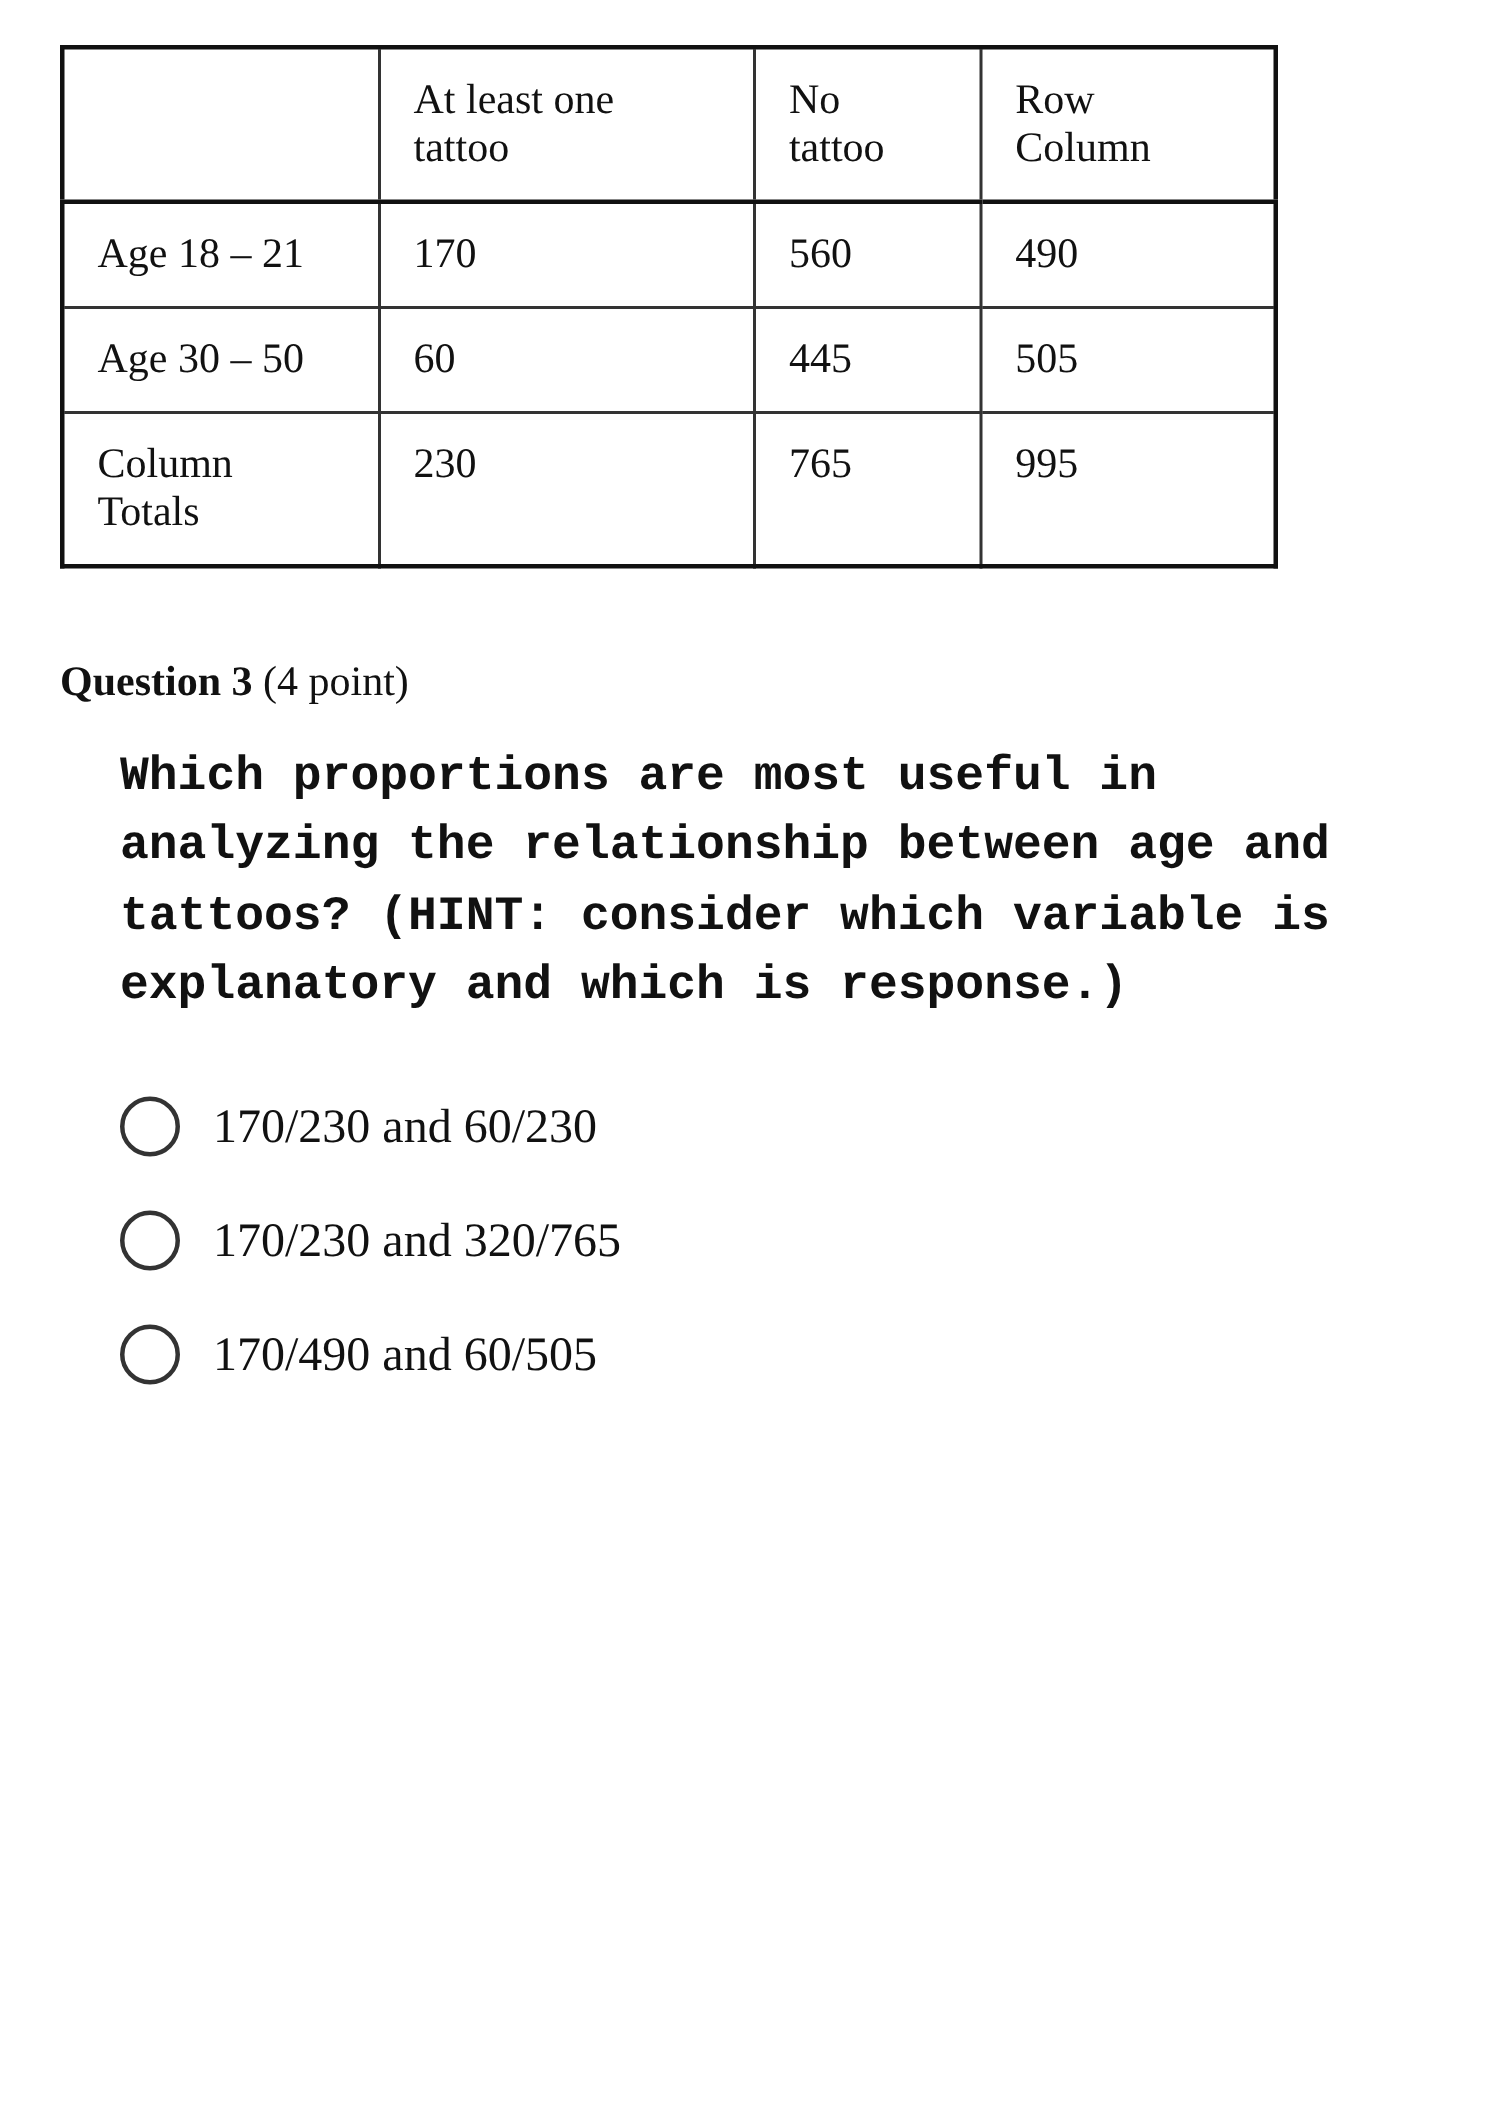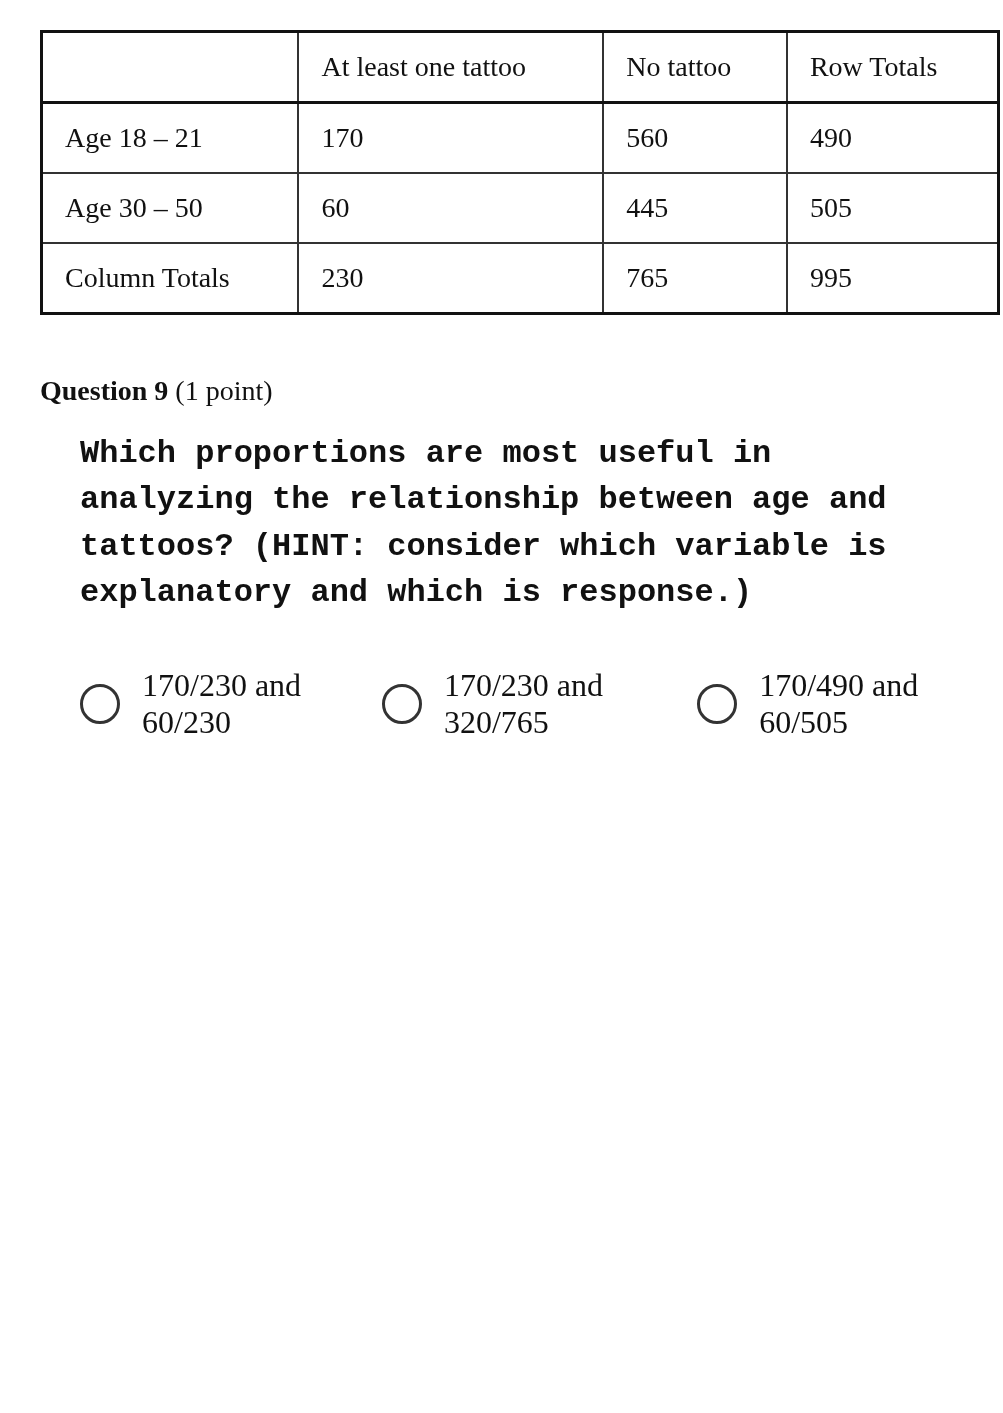--- a/index.html
+++ b/index.html
@@ -18,21 +18,21 @@
       padding: 20px 40px 40px 40px;
     }
 
     .table-container {
       margin-top: 10px;
       margin-bottom: 60px;
     }
 
     table {
       border-collapse: collapse;
-      width: 960px;
+      width: 812px;
       border: 3px solid #111;
     }
 
     table th, table td {
       border: 2px solid #333;
       padding: 18px 22px;
       vertical-align: top;
       font-size: 28px;
       font-weight: normal;
       text-align: left;
@@ -58,21 +58,21 @@
       font-weight: bold;
       line-height: 1.45;
       margin-left: 40px;
       margin-bottom: 50px;
       font-family: Liberation Mono, monospace;
     }
 
     .options-container {
       margin-left: 40px;
       display: flex;
-      flex-direction: row;
+      flex-direction: column;
       gap: 36px;
     }
 
     .option-item {
       display: flex;
       align-items: center;
       gap: 22px;
       cursor: pointer;
     }
 
@@ -92,21 +92,21 @@
 </head>
 <body>
 
 <div class="table-container">
   <table>
     <thead>
       <tr>
         <th></th>
         <th>At least one tattoo</th>
         <th>No tattoo</th>
-        <th>Row Totals</th>
+        <th>Row Column</th>
       </tr>
     </thead>
     <tbody>
       <tr>
         <td>Age 18 – 21</td>
         <td>170</td>
         <td>560</td>
         <td>490</td>
       </tr>
       <tr>
@@ -120,22 +120,22 @@
         <td>230</td>
         <td>765</td>
         <td>995</td>
       </tr>
     </tbody>
   </table>
 </div>
 
 <div class="question-section">
   <div class="question-header">
-    <span>Question 9</span>
-    <span class="point">(1 point)</span>
+    <span>Question 3</span>
+    <span class="point">(4 point)</span>
   </div>
 
   <div class="question-body">Which proportions are most useful in analyzing the relationship between age and tattoos? (HINT:  consider which variable is explanatory and which is response.)</div>
 
   <div class="options-container">
 
     <div class="option-item">
       <div class="radio-circle"></div>
       <span class="option-label">170/230 and 60/230</span>
     </div>

